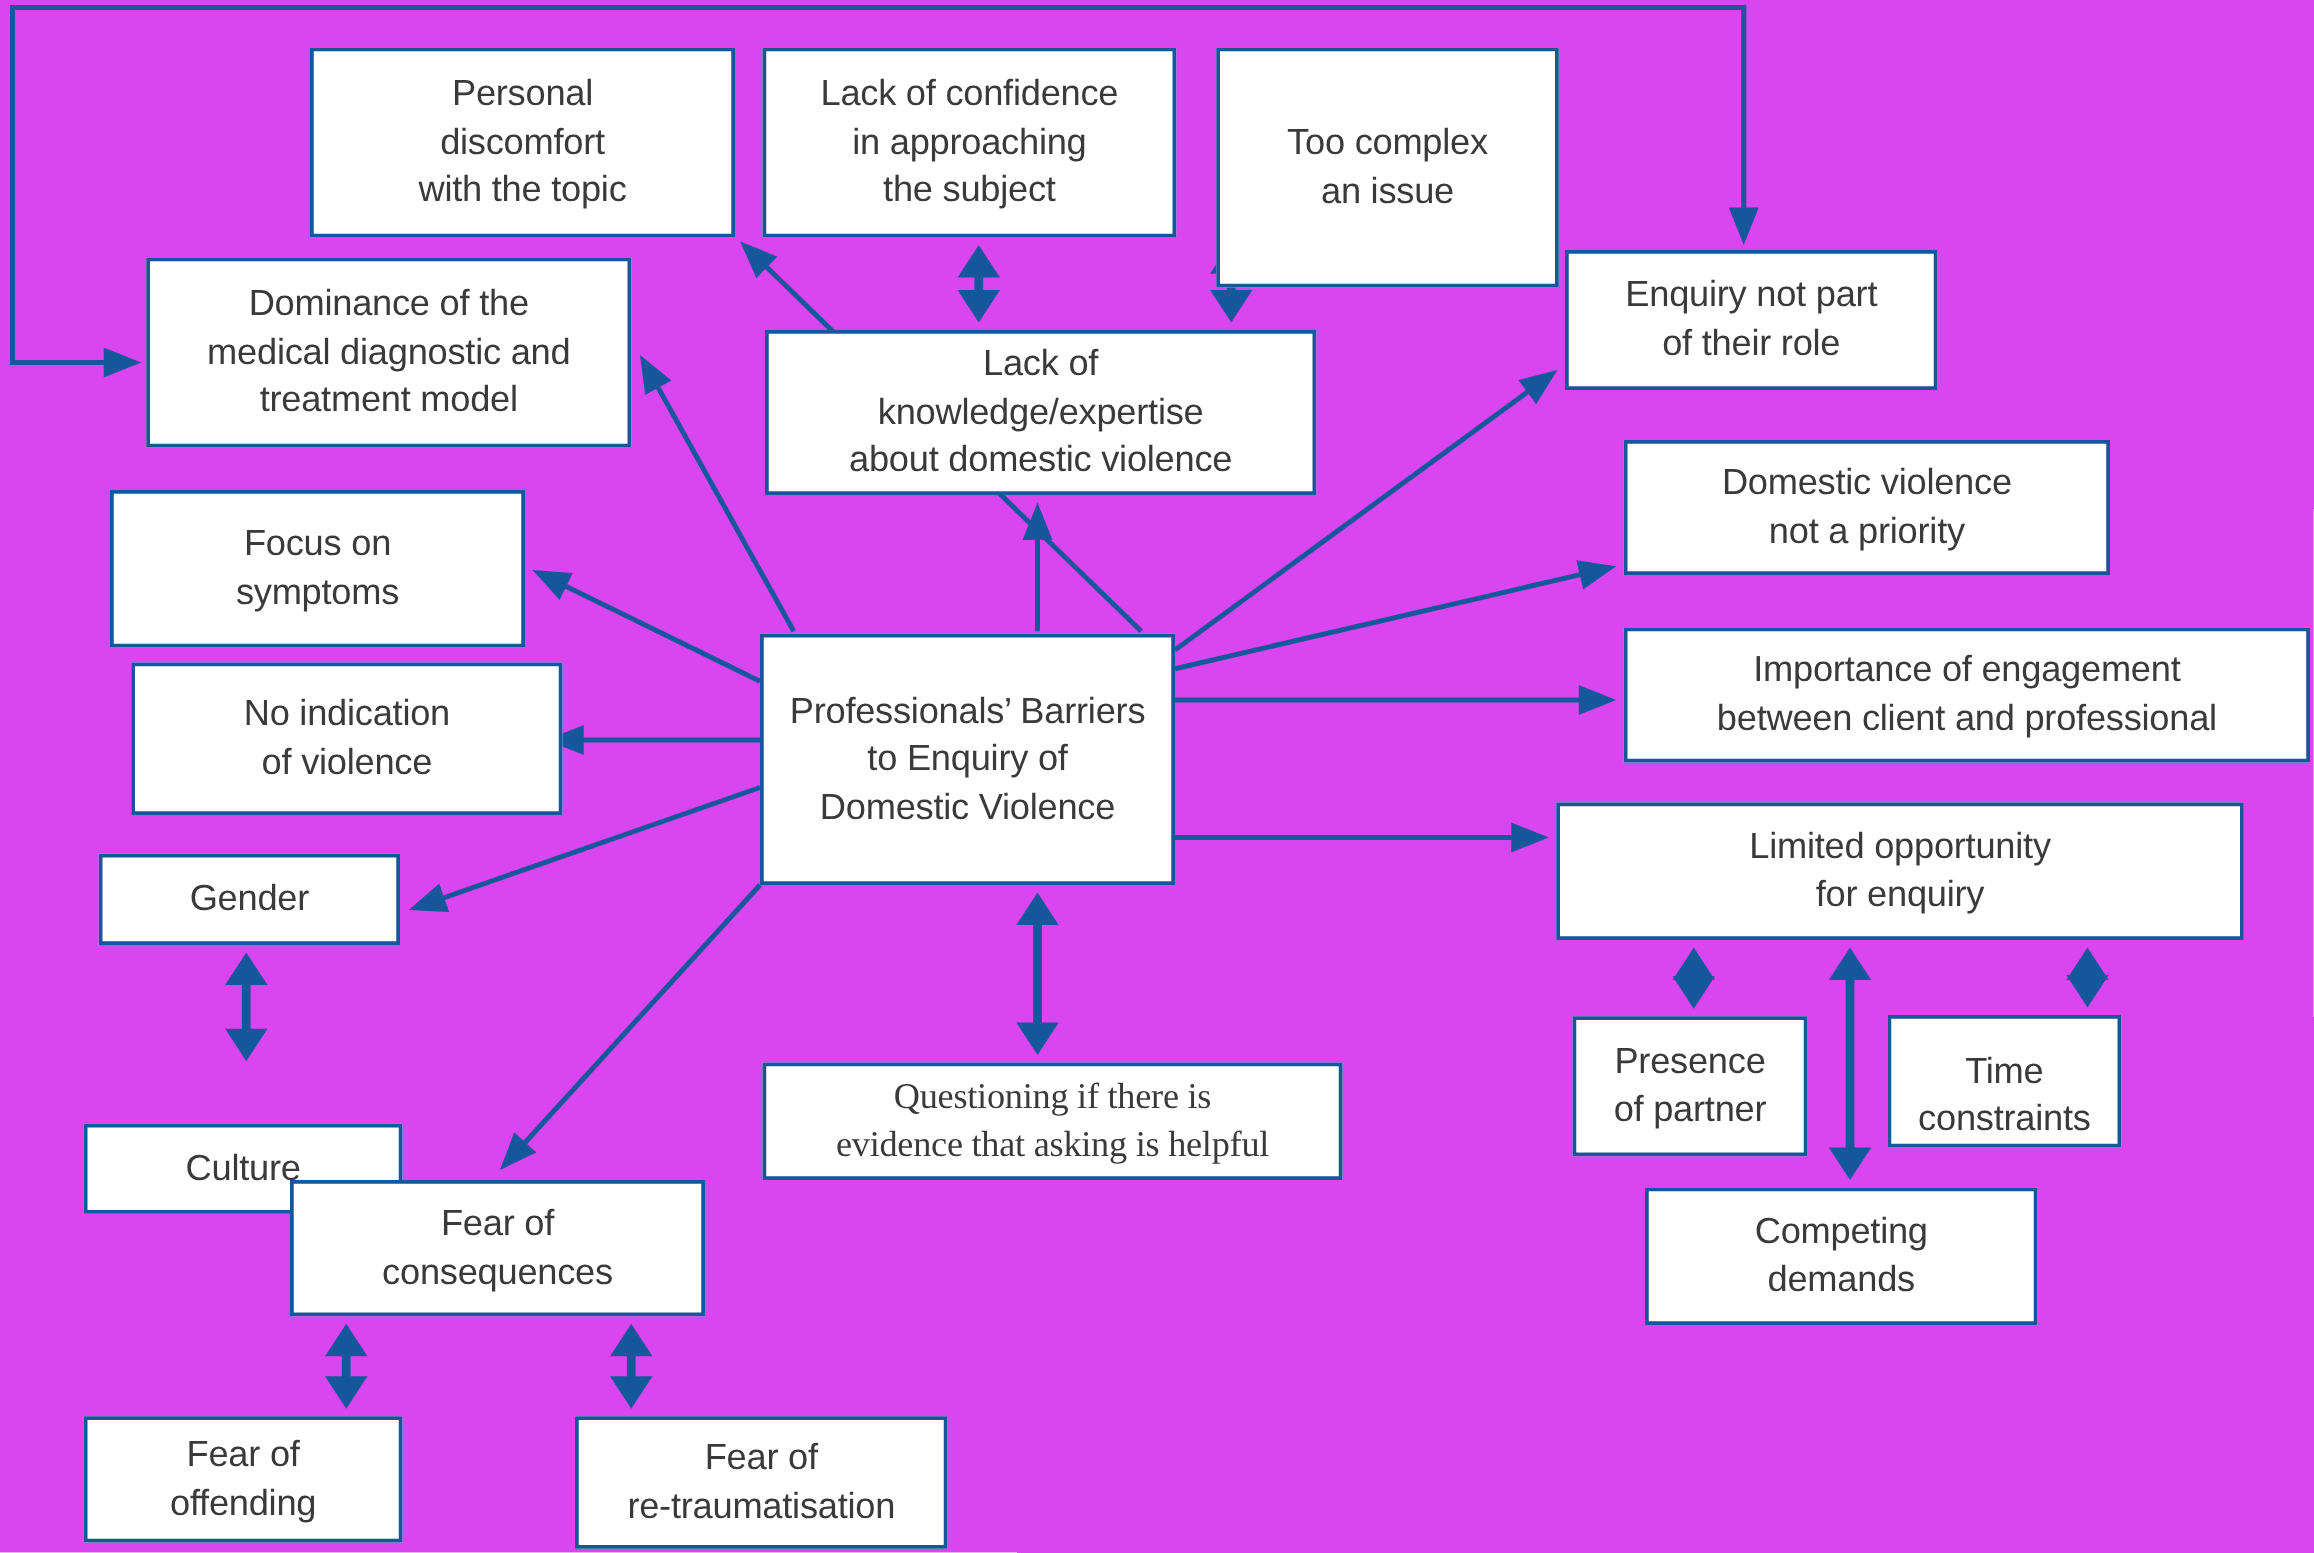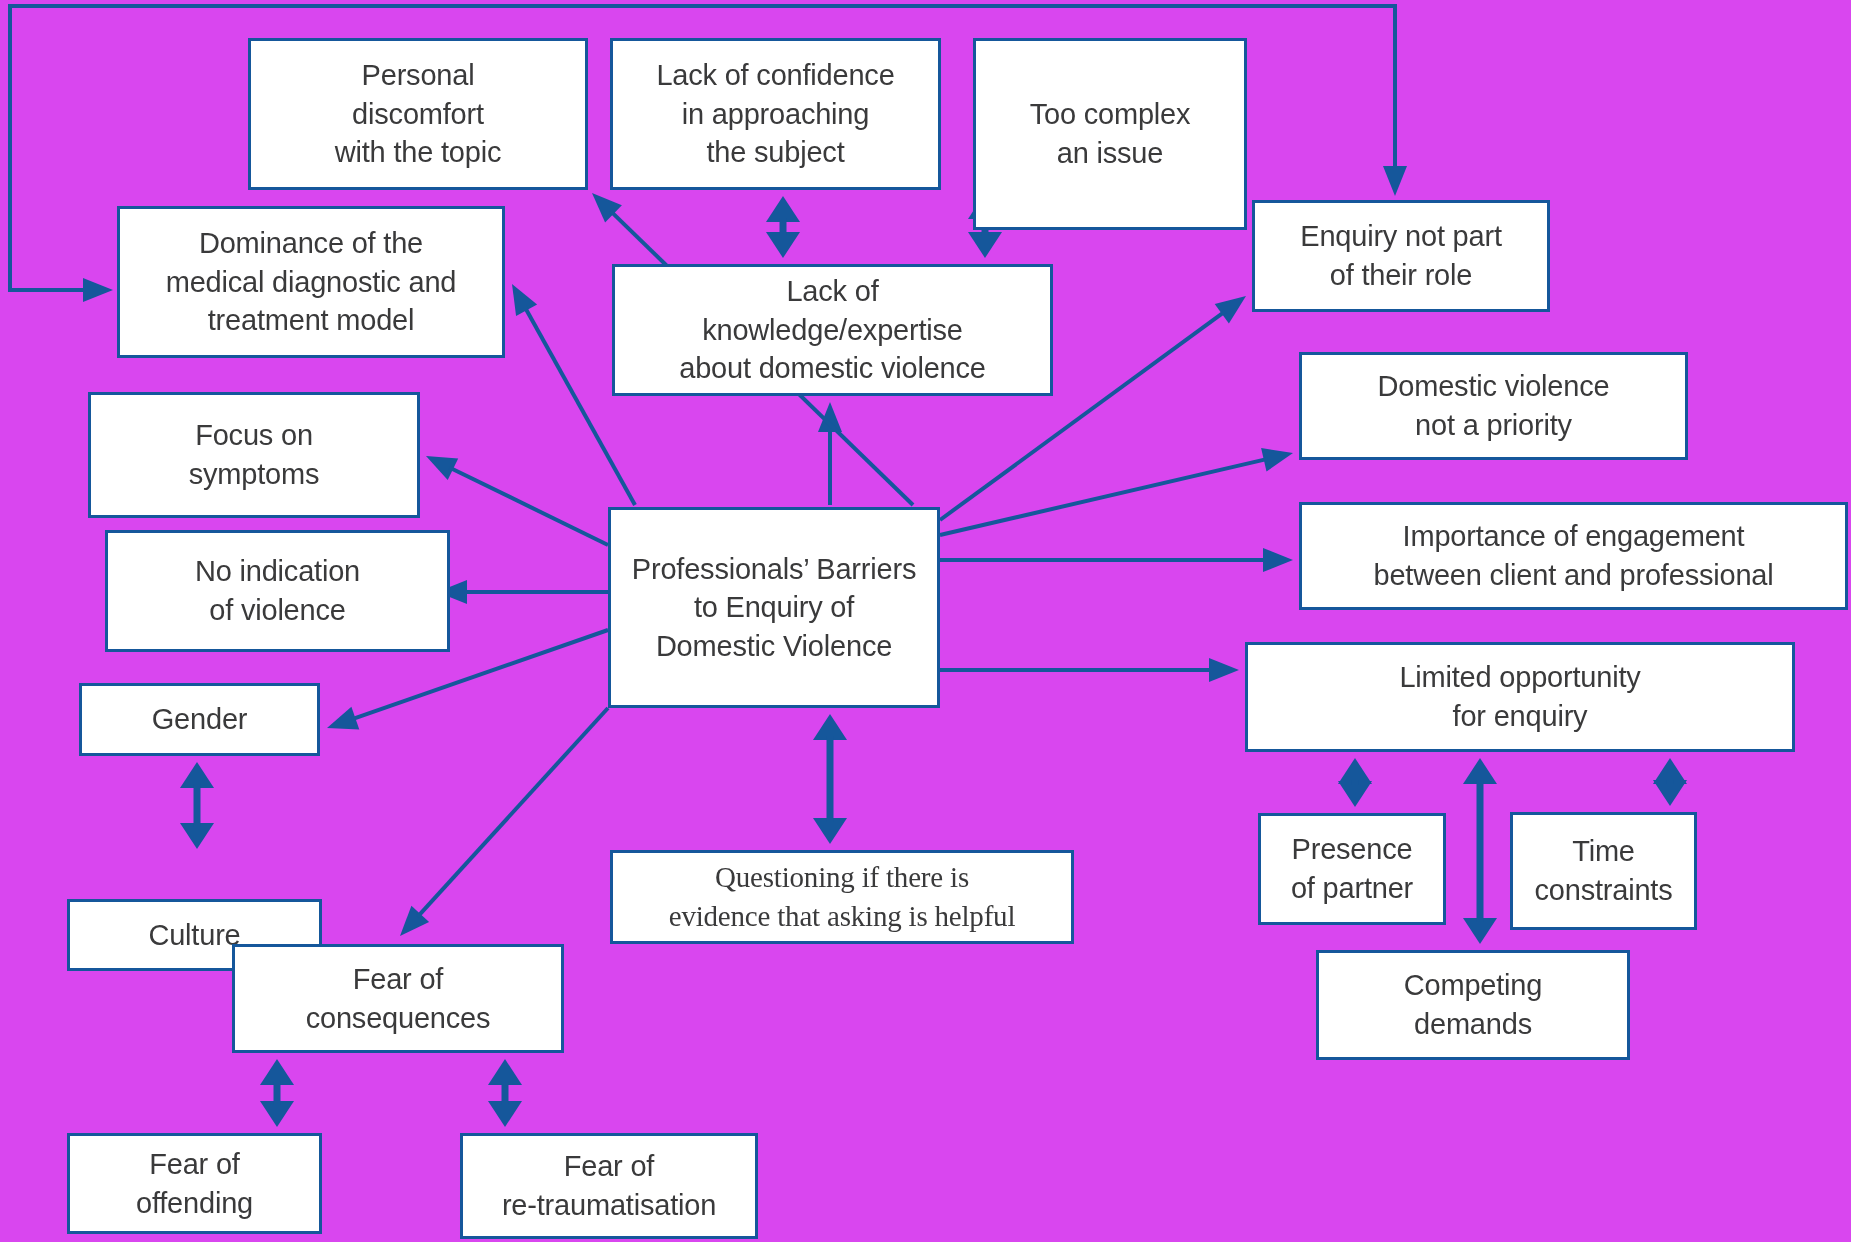--- a/index.html
+++ b/index.html
@@ -180,21 +180,21 @@
         <span>Limited opportunity
 for enquiry</span>
       </div>
       <div class="node" style="left: 79px; top: 683px; width: 241px; height: 73px;">
         <span>Gender</span>
       </div>
       <div class="node" style="left: 1258px; top: 813px; width: 188px; height: 112px;">
         <span>Presence
 of partner</span>
       </div>
-      <div class="node" style="left: 1510px; top: 812px; width: 187px; height: 118px;">
+      <div class="node" style="left: 1510px; top: 812px; width: 187px; height: 106px; align-items: flex-end;">
         <span>Time
 constraints</span>
       </div>
       <div class="node" style="left: 67px; top: 855px; width: 255px; height: 72px; margin-top: 44px;">
         <span>Culture</span>
       </div>
       <div class="node" style="left: 610px; top: 850px; width: 464px; height: 94px; font-family: Liberation Serif, serif;">
         <span>Questioning if there is
 evidence that asking is helpful</span>
       </div>

